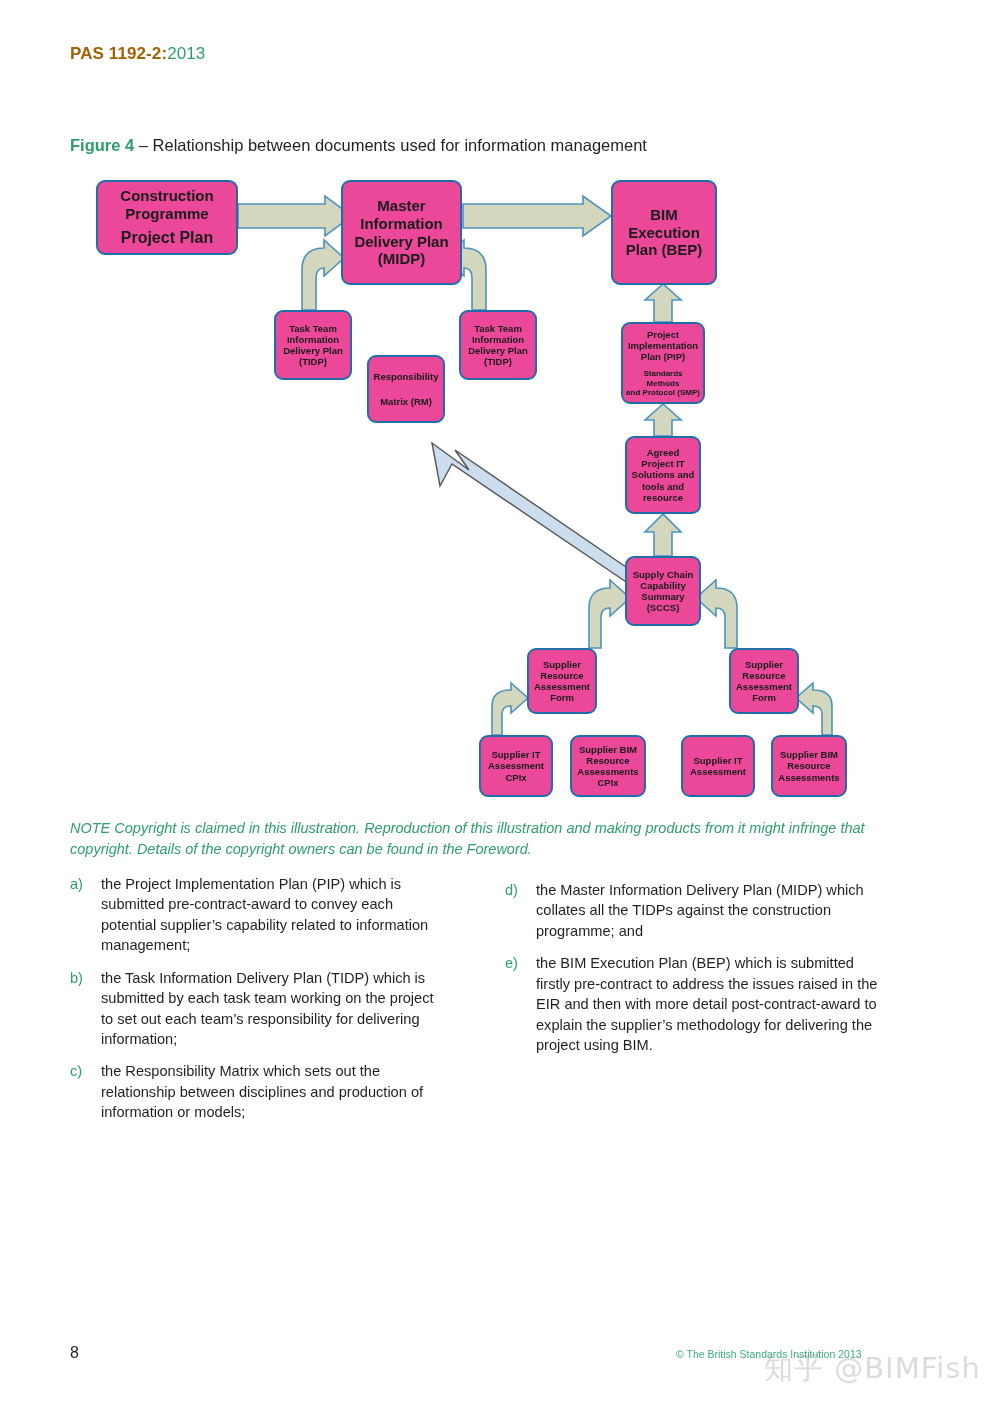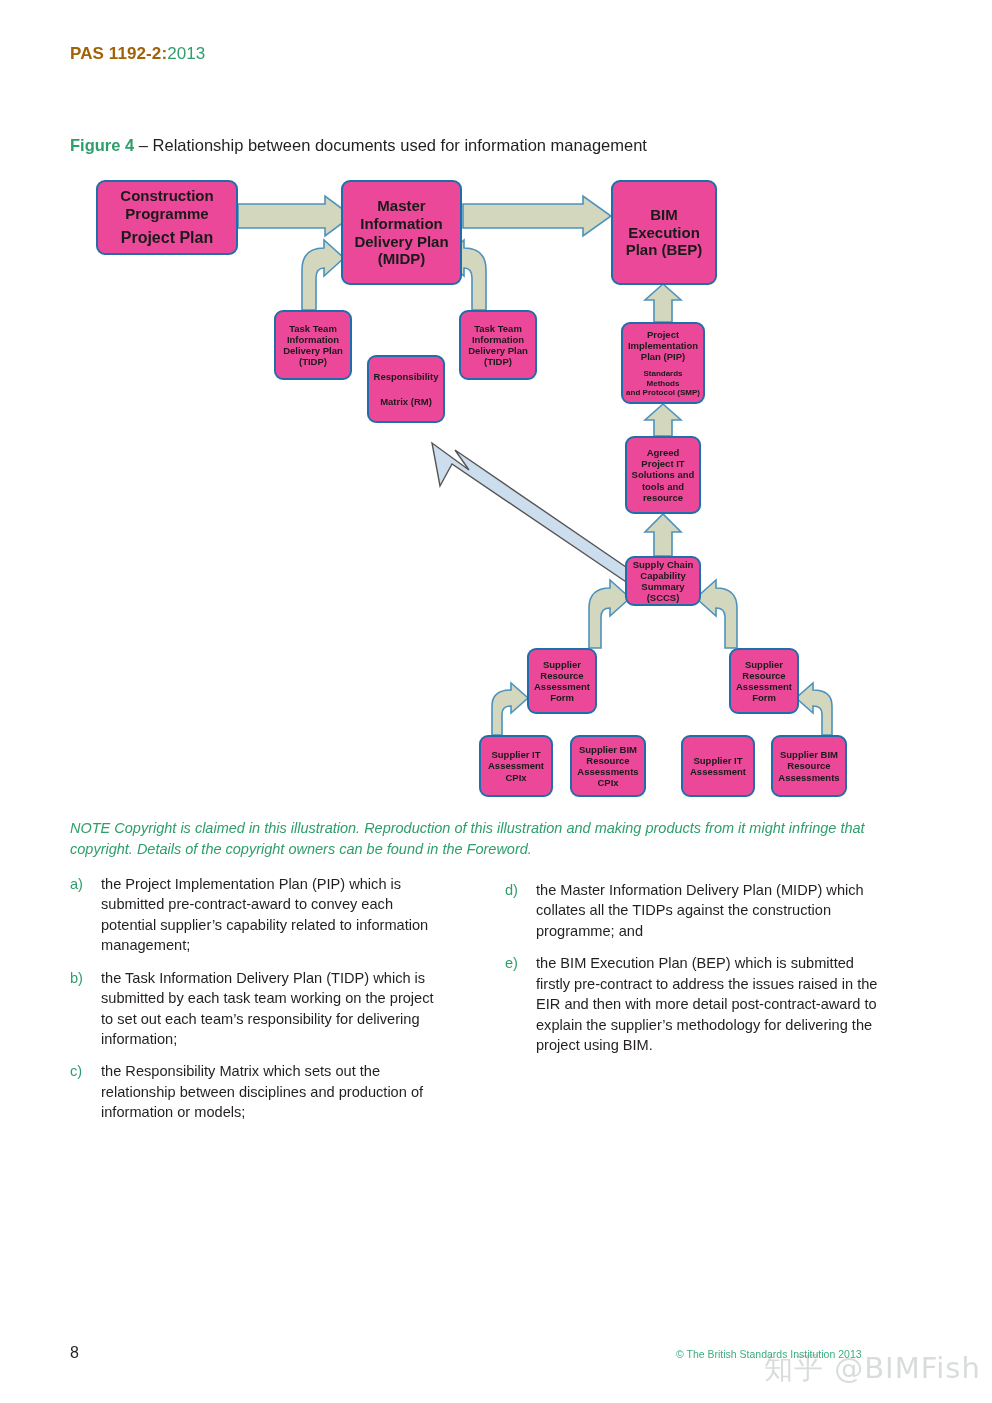--- a/index.html
+++ b/index.html
@@ -200,21 +200,21 @@
   </div>
 
   <div class="dbox sz-sm" style="left:625px; top:436px; width:76px; height:78px;">
     <div>Agreed</div>
     <div>Project IT</div>
     <div>Solutions and</div>
     <div>tools and</div>
     <div>resource</div>
   </div>
 
-  <div class="dbox sz-sm" style="left:625px; top:556px; width:76px; height:50px;">
+  <div class="dbox sz-sm" style="left:625px; top:556px; width:76px; height:70px;">
     <div>Supply Chain</div>
     <div>Capability</div>
     <div>Summary</div>
     <div>(SCCS)</div>
   </div>
 
   <div class="dbox sz-sm" style="left:527px; top:648px; width:70px; height:66px;">
     <div>Supplier</div>
     <div>Resource</div>
     <div>Assessment</div>

